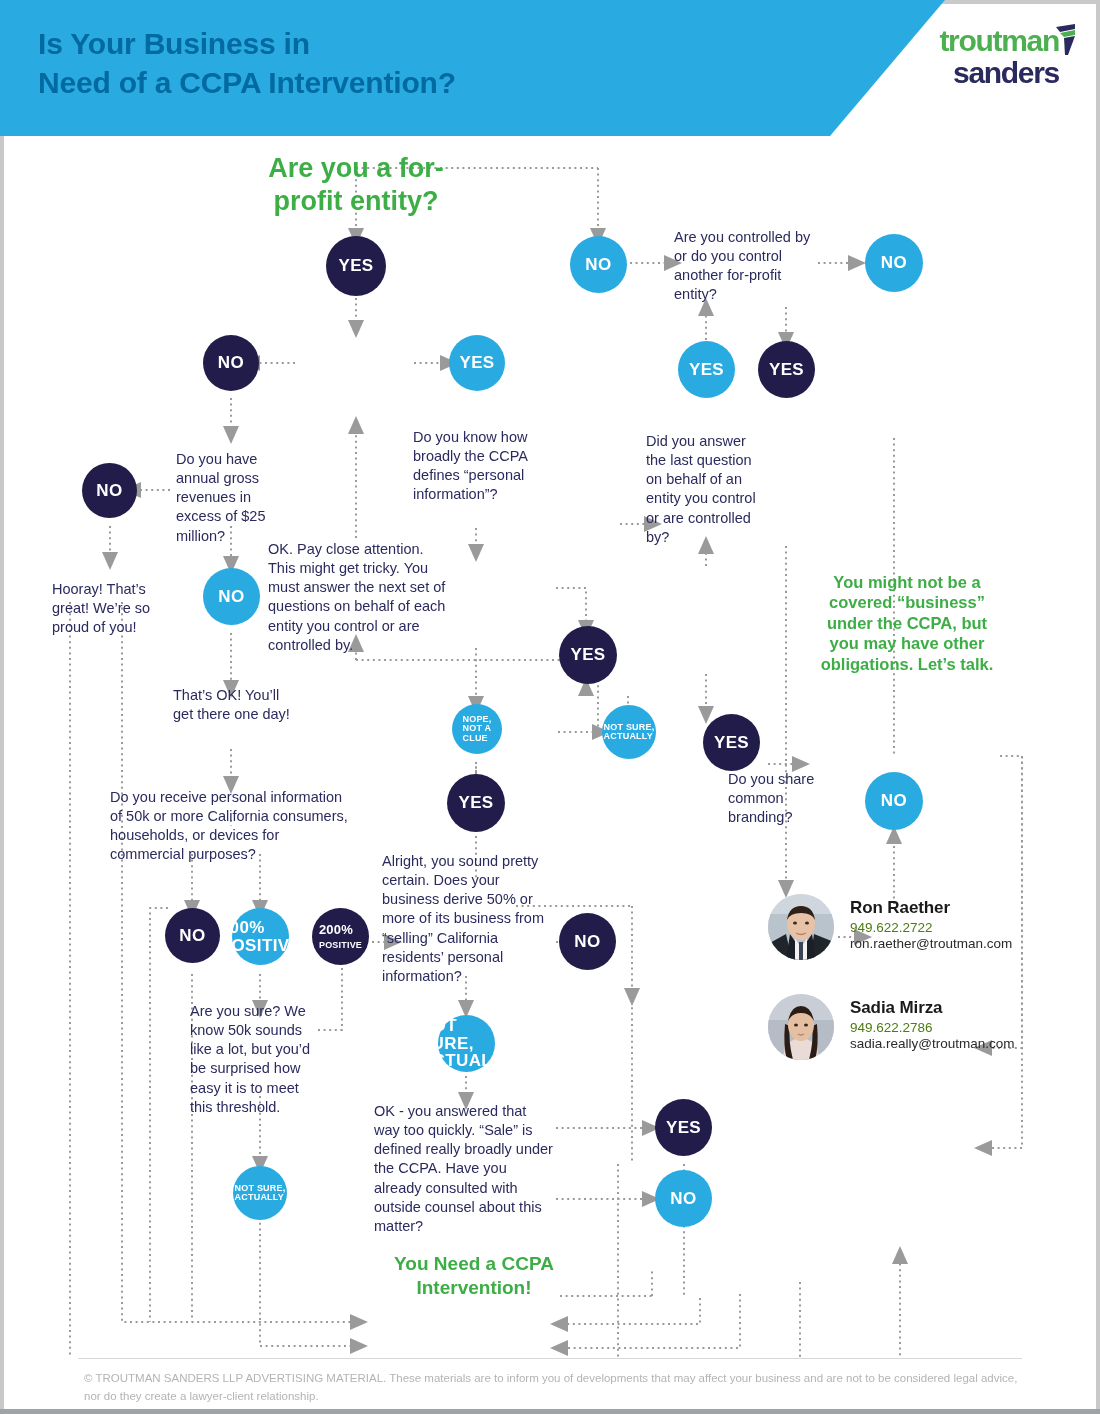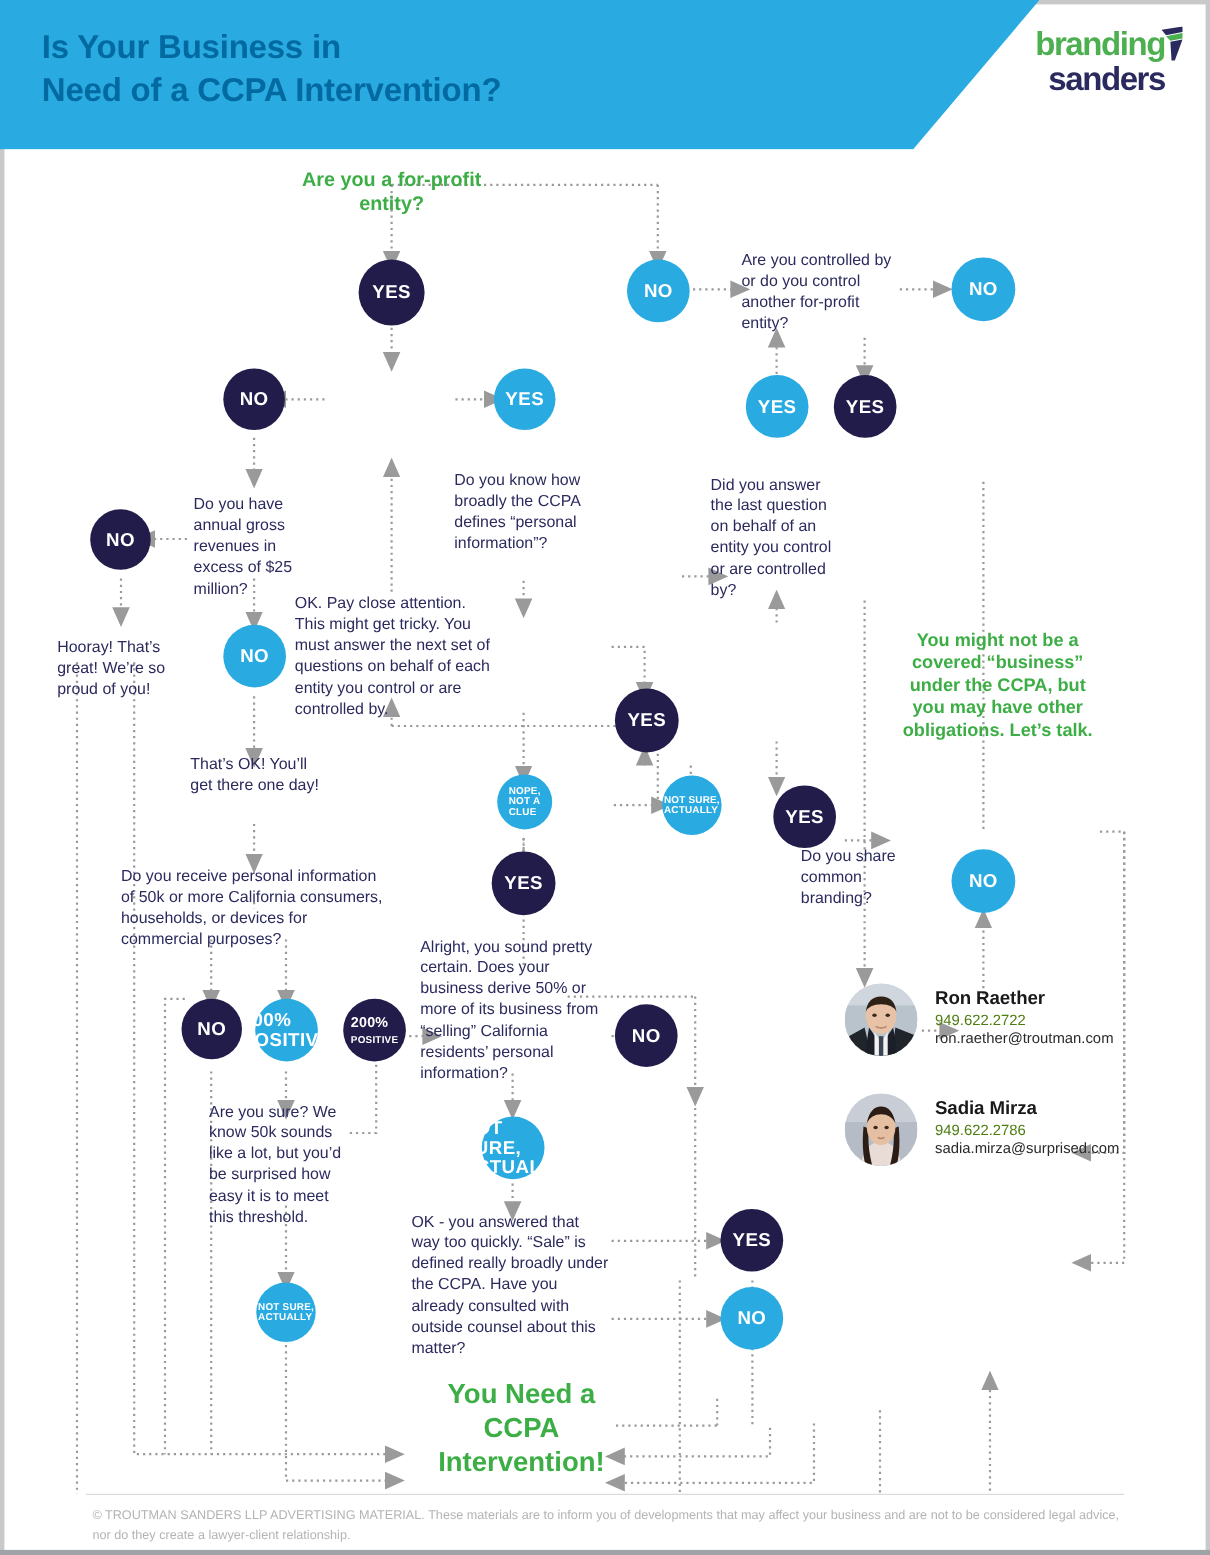--- a/index.html
+++ b/index.html
@@ -101,21 +101,21 @@
   <div id="edge-right"></div>
   <div id="edge-bottom"></div>
 
   <div id="header">
     <div id="header-bg"></div>
     <div id="header-title">
       <div>Is Your Business in</div>
       <div>Need of a CCPA Intervention?</div>
     </div>
     <div id="logo">
-      <div id="logo-top">branding</div>
+      <div id="logo-top">troutman</div>
       <div id="logo-bottom">sanders</div>
       <svg id="logo-mark" viewBox="0 0 22 34">
         <polygon points="2,3 21,0 21,5 6,8" fill="#2b2a5e"></polygon>
         <polygon points="6,9 21,6 21,11 10,13" fill="#4caf50"></polygon>
         <polygon points="10,14 21,12 14,31 11,31" fill="#2b2a5e"></polygon>
       </svg>
     </div>
   </div>
 
   <div id="flow">
@@ -262,21 +262,21 @@
         <path d="M516,770 L632,770"></path>
         <path d="M632,770 L632,860" marker-end="url(#ah)"></path>
         <path d="M632,860 L632,1028"></path>
 
         <path d="M260,1070 L260,1098"></path>
 
         <path d="M231,648 L231,648"></path>
       </g>
     </svg>
 
-    <div class="bigtext" style="left:356px; top:16px; width:200px; margin-left:-100px; font-size:18px;">Are you a for-profit entity?</div>
+    <div class="bigtext" style="left:356px; top:16px; width:200px; margin-left:-100px; font-size:27px;">Are you a for-profit entity?</div>
 
     <div class="node dark lbl-lg" style="left:326px; top:100px; width:60px; height:60px;">YES</div>
 
     <div class="node blue lbl-lg" style="left:570px; top:100px; width:57px; height:57px;">NO</div>
 
     <div class="node dark lbl-lg" style="left:203px; top:199px; width:56px; height:56px;">NO</div>
 
     <div class="node blue lbl-lg" style="left:449px; top:199px; width:56px; height:56px;">YES</div>
 
     <div class="node dark lbl-lg" style="left:82px; top:327px; width:55px; height:55px;">NO</div>
@@ -346,21 +346,21 @@
     <div class="qtext" style="left:728px; top:634px; width:110px;">Do you share common branding?</div>
 
     <div class="qtext" style="left:382px; top:716px; width:176px;">Alright, you sound pretty certain. Does your business derive 50% or more of its business from “selling” California residents’ personal information?</div>
 
     <div class="qtext" style="left:190px; top:866px; width:128px;">Are you sure? We know 50k sounds like a lot, but you’d be surprised how easy it is to meet this threshold.</div>
 
     <div class="qtext" style="left:374px; top:966px; width:180px;">OK - you answered that way too quickly. “Sale” is defined really broadly under the CCPA. Have you already consulted with outside counsel about this matter?</div>
 
     <div class="bigtext" style="left:812px; top:436px; width:190px; font-size:16.5px;">You might not be a covered “business” under the CCPA, but you may have other obligations. Let’s talk.</div>
 
-    <div class="bigtext" style="left:384px; top:1116px; width:180px; font-size:25px;">You Need a CCPA Intervention!</div>
+    <div class="bigtext" style="left:384px; top:1116px; width:180px; font-size:19px;">You Need a CCPA Intervention!</div>
 
     <div class="contact" style="left:768px; top:758px; width:260px;">
       <div class="photo">
         <svg viewBox="0 0 66 66" width="66" height="66">
           <rect width="66" height="66" fill="#cfd6dd"></rect>
           <rect x="0" y="20" width="66" height="46" fill="#b9c3cc"></rect>
           <path d="M0 50 L18 40 L24 66 L0 66 Z" fill="#20242b"></path>
           <path d="M66 48 L46 40 L42 66 L66 66 Z" fill="#20242b"></path>
           <path d="M22 40 L33 56 L44 40 L48 66 L18 66 Z" fill="#1b2028"></path>
           <path d="M27 44 L33 54 L39 44 L39 66 L27 66 Z" fill="#f2f2f2"></path>
@@ -390,21 +390,21 @@
           <ellipse cx="33" cy="31" rx="13" ry="16" fill="#e5bfa2"></ellipse>
           <path d="M20 27 q3 -15 13 -15 q10 0 13 15 q-4 -8 -13 -8 q-9 0 -13 8 Z" fill="#2b1c16"></path>
           <ellipse cx="28" cy="31" rx="2" ry="1.6" fill="#3a2a1d"></ellipse>
           <ellipse cx="38" cy="31" rx="2" ry="1.6" fill="#3a2a1d"></ellipse>
           <path d="M30 40 q3 2 6 0" stroke="#b07f68" stroke-width="1.4" fill="none"></path>
         </svg>
       </div>
       <div class="info">
         <div class="name">Sadia Mirza</div>
         <div class="phone">949.622.2786</div>
-        <div class="email">sadia.mirza@surprised.com</div>
+        <div class="email">sadia.really@troutman.com</div>
       </div>
     </div>
 
   </div>
 
   <div id="footer-rule"></div>
   <div id="footer-text">© TROUTMAN SANDERS LLP ADVERTISING MATERIAL. These materials are to inform you of developments that may affect your business and are not to be considered legal advice, nor do they create a lawyer-client relationship.</div>
 
 </div>
 

